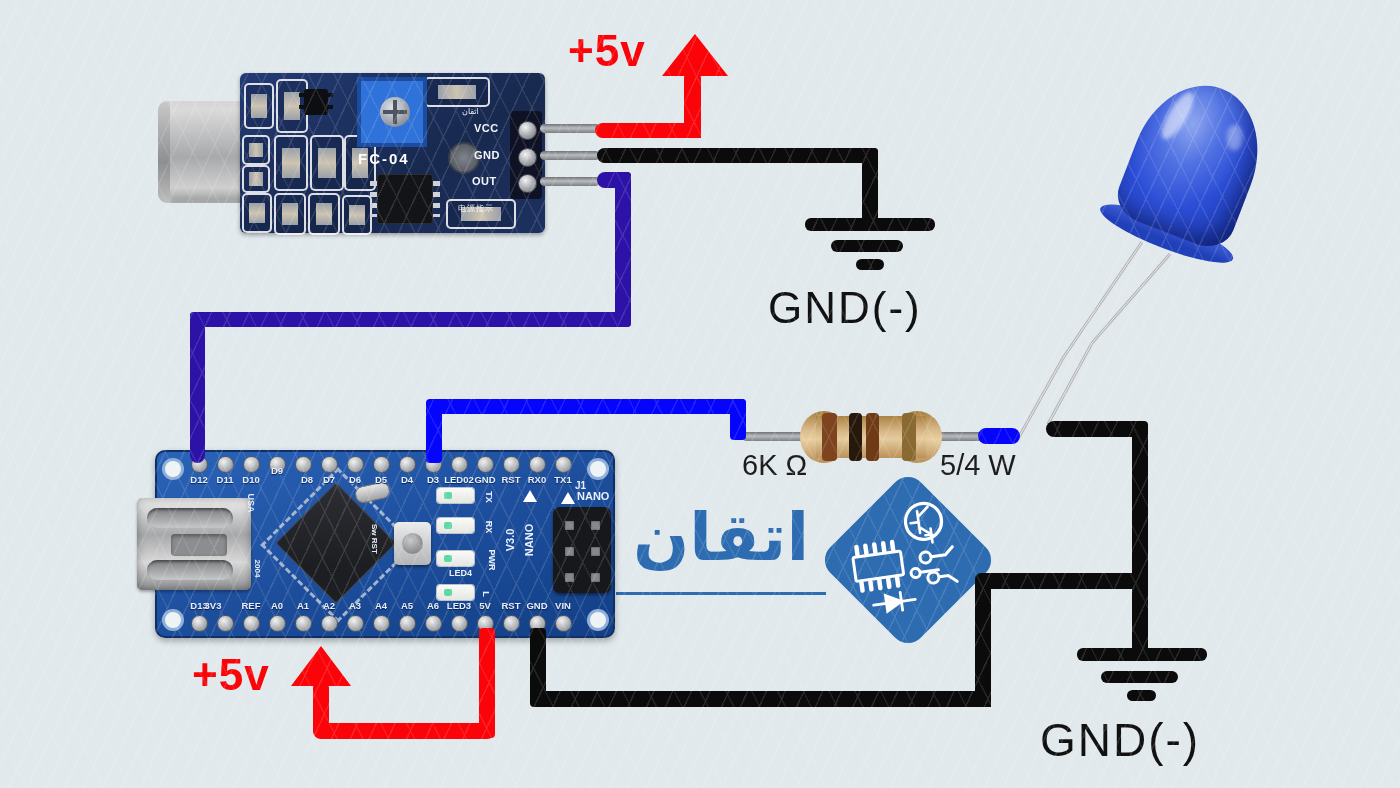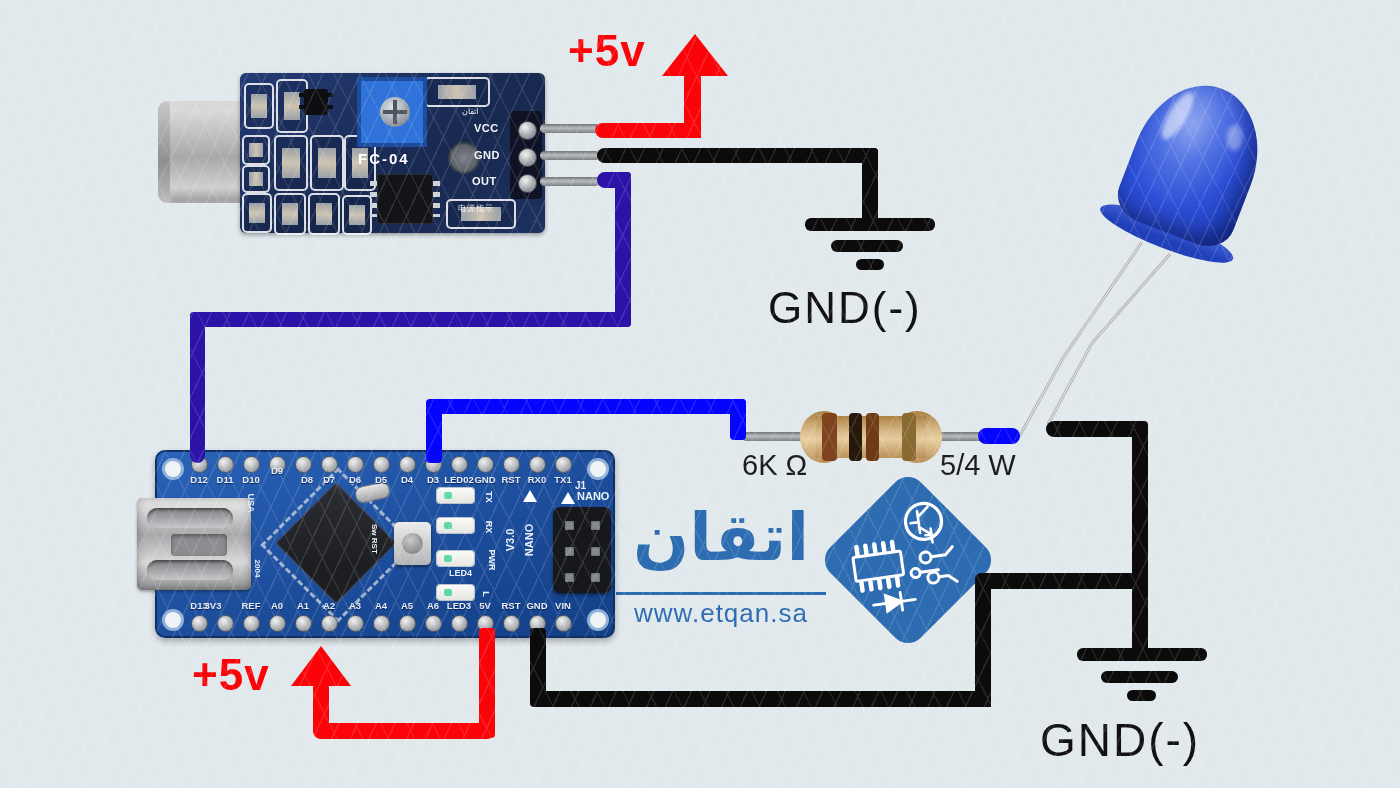--- a/index.html
+++ b/index.html
@@ -370,21 +370,20 @@
         <div class="npin" style="left: 372px; top: 163px;"></div>
         <span class="pin-label" style="left: 380px; top: 148px;">GND</span>
         <div class="npin" style="left: 398px; top: 163px;"></div>
         <span class="pin-label" style="left: 406px; top: 148px;">VIN</span>
       </div>
   </div>
 
   <div class="abs brand">
     <div class="brand-ar" style="color:#2e6cb2;">اتقان</div>
     <div class="brand-line" style="background:#2e6cb2;"></div>
-    <div class="brand-url" style="color:#2e6cb2;">www.etqan.sa</div>
     <div class="diamond" style="background:#2e6cb2;"></div>
     <svg class="abs" style="left:222px;top:-6px;" width="148" height="148" viewBox="0 0 148 148">
       <g transform="rotate(-8 74 74)" stroke="#fff" fill="none" stroke-linecap="round">
         <circle cx="95" cy="36" r="18" stroke-width="3.2"></circle>
         <path d="M90,25 V47 M82,36 H90 M90,31 L101,22 M90,41 L101,50 l-6,0 m6,0 l0,-6" stroke-width="2.6"></path>
         <path d="M101,50 V58" stroke-width="2.6"></path>
         <rect x="20" y="62" width="48" height="24" rx="2" stroke-width="3"></rect>
         <g stroke-width="4.5">
           <path d="M25,52 v8 M34,52 v8 M43,52 v8 M52,52 v8 M61,52 v8"></path>
           <path d="M25,88 v8 M34,88 v8 M43,88 v8 M52,88 v8 M61,88 v8"></path>

